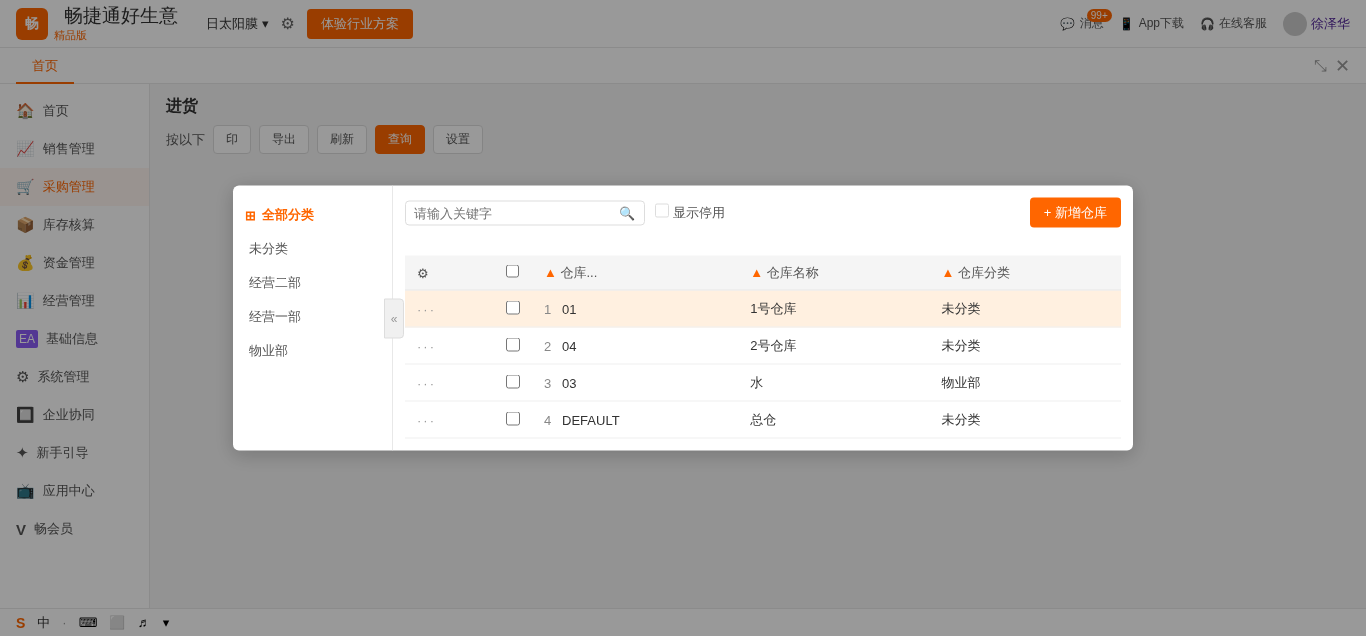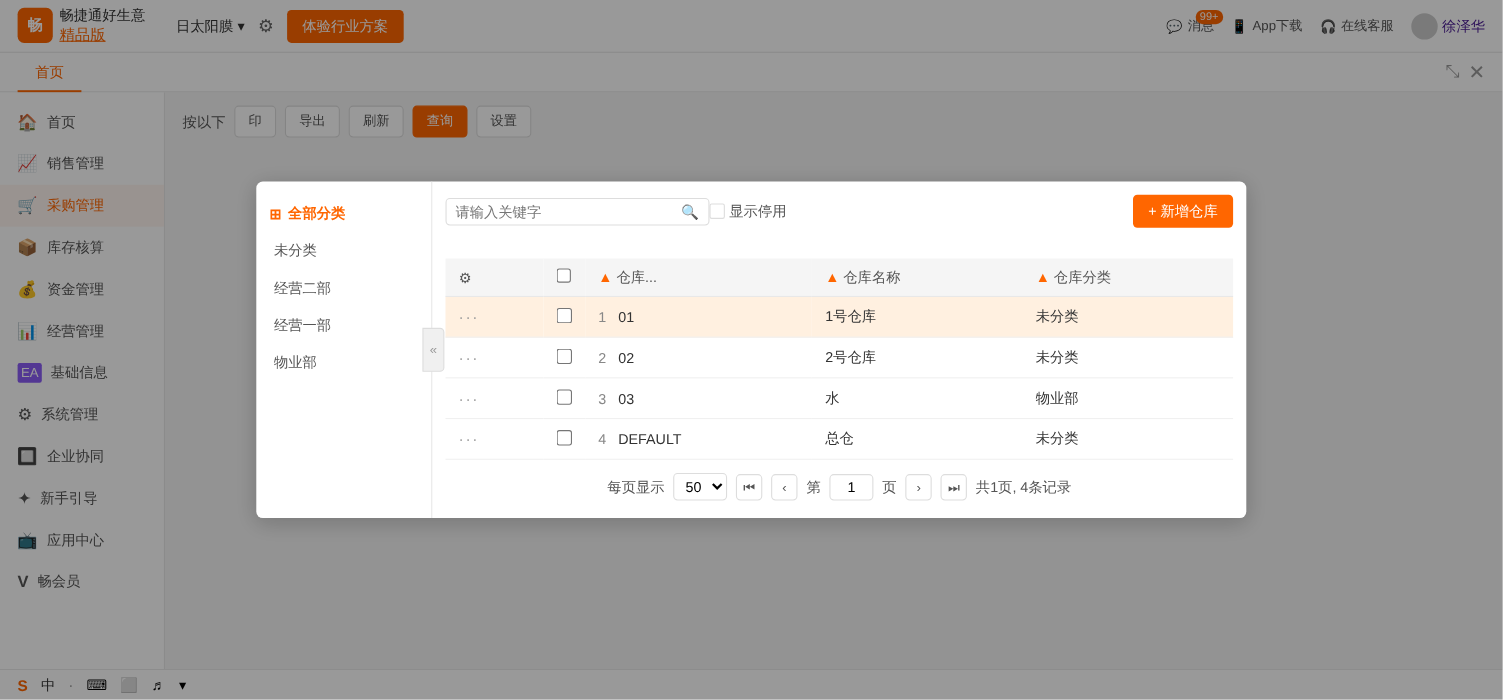--- a/index.html
+++ b/index.html
@@ -23,22 +23,22 @@
       gap: 6px;
       margin-right: 8px;
     }
     .logo-icon {
       width: 32px; height: 32px;
       background: #f60;
       border-radius: 6px;
       display: flex; align-items: center; justify-content: center;
       color: #fff; font-weight: bold; font-size: 14px;
     }
-    .logo-text { font-size: 13px; color: #333; line-height: 1.3; }
-    .logo-sub { font-size: 14px; color: #f60; text-decoration: underline; }
+    .logo-text { font-size: 19px; color: #333; line-height: 1.3; margin-left: 10px; }
+    .logo-sub { font-size: 11px; color: #f60; }
     .company-select {
       display: flex; align-items: center; gap: 4px;
       color: #333; font-size: 13px; cursor: pointer;
       margin-left: 8px;
     }
     .header-spacer { flex: 1; }
     .header-btn {
       background: #f60;
       color: #fff;
       border: none;
@@ -224,41 +224,41 @@
     
     .table-panel {
       flex: 1;
       padding: 12px;
       display: flex;
       flex-direction: column;
     }
     .table-toolbar {
       display: flex;
       align-items: center;
-      gap: 0;
+      gap: 10px;
       margin-bottom: 28px;
     }
     .search-box {
       display: flex;
       align-items: center;
       border: 1px solid #ddd;
       border-radius: 4px;
       padding: 4px 8px;
       background: #fff;
       flex: 1;
       max-width: 240px;
     }
     .search-input {
       border: none; outline: none; flex: 1;
       font-size: 13px; color: #999;
       background: transparent;
     }
     .search-icon { color: #999; cursor: pointer; }
     .show-disabled {
-      display: flex; align-items: center; gap: 4px;
+      display: flex; gap: 4px;
       font-size: 13px; color: #555; cursor: pointer;
     }
     .checkbox-icon { width: 14px; height: 14px; border: 1px solid #ddd; border-radius: 2px; display: inline-block; }
     .new-btn {
       background: #f60; color: #fff; border: none;
       padding: 6px 14px; border-radius: 4px; cursor: pointer;
       font-size: 13px; margin-left: auto;
     }
 
     
@@ -460,20 +460,21 @@
       <span class="sidebar-icon" style="font-weight:bold;">V</span>
       <span>畅会员</span>
     </div>
     <div style="position:absolute; bottom:4px; left:0; width:150px; display:flex; gap:10px; padding:8px 16px; align-items:center;">
       <span style="color:#999; cursor:pointer;">⚙</span>
       <span style="color:#999; cursor:pointer;">🔊</span>
     </div>
   </div>
 
   <div class="content-area">
+    <div class="page-title">进货</div>
     <div class="toolbar">
       <span class="toolbar-label">按以下</span>
       <button class="toolbar-btn">印</button>
       <button class="toolbar-btn">导出</button>
       <button class="toolbar-btn">刷新</button>
       <button class="toolbar-btn orange">查询</button>
       <button class="toolbar-btn">设置</button>
     </div>
   </div>
 </div>
@@ -538,21 +539,21 @@
             </td>
             <td><span class="row-num">1</span> &nbsp; <span>01</span></td>
             <td>1号仓库</td>
             <td>未分类</td>
           </tr>
           <tr>
             <td><span class="ellipsis-menu">···</span></td>
             <td>
               <input type="checkbox" class="row-checkbox" style="">
             </td>
-            <td><span class="row-num">2</span> &nbsp; <span>02</span></td>
+            <td><span class="row-num">2</span> &nbsp; <span>04</span></td>
             <td>2号仓库</td>
             <td>未分类</td>
           </tr>
           <tr>
             <td><span class="ellipsis-menu">···</span></td>
             <td>
               <input type="checkbox" class="row-checkbox" style="">
             </td>
             <td><span class="row-num">3</span> &nbsp; <span>03</span></td>
             <td>水</td>
@@ -563,34 +564,20 @@
             <td>
               <input type="checkbox" class="row-checkbox" style="">
             </td>
             <td><span class="row-num">4</span> &nbsp; <span>DEFAULT</span></td>
             <td>总仓</td>
             <td>未分类</td>
           </tr>
         </tbody>
       </table>
 
-      <div class="pagination">
-        <span>每页显示</span>
-        <select class="page-size-select">
-          <option>50</option>
-        </select>
-        <button class="page-btn">⏮</button>
-        <button class="page-btn">‹</button>
-        <span>第</span>
-        <input class="page-input" type="text" value="1" style="">
-        <span>页</span>
-        <button class="page-btn">›</button>
-        <button class="page-btn">⏭</button>
-        <span>共1页, 4条记录</span>
-      </div>
     </div>
   </div>
 
 </div>
 
 <div class="status-bar">
   <div class="status-logo">
     <span class="s-logo">S</span>
   </div>
   <span style="color:#333; cursor:pointer;">中</span>

